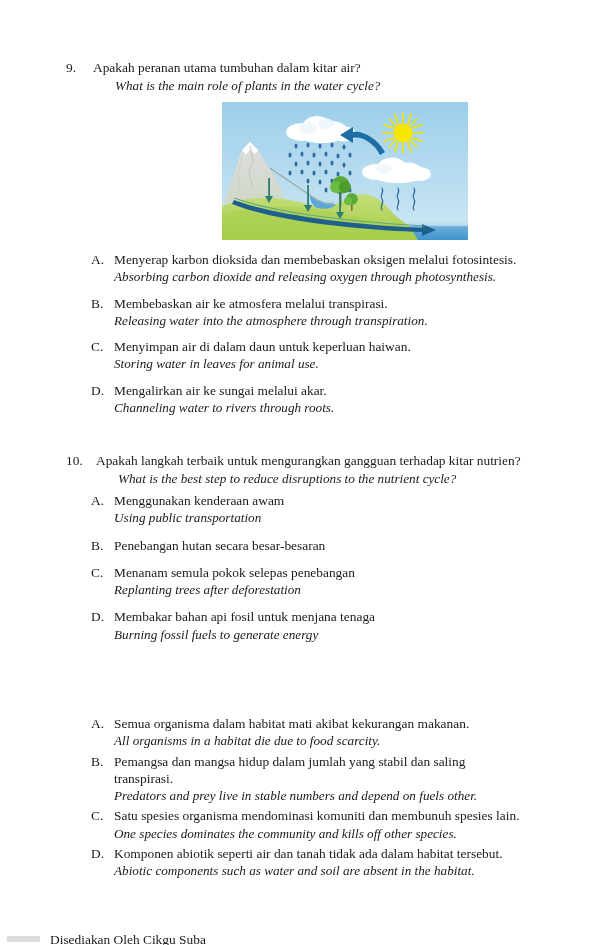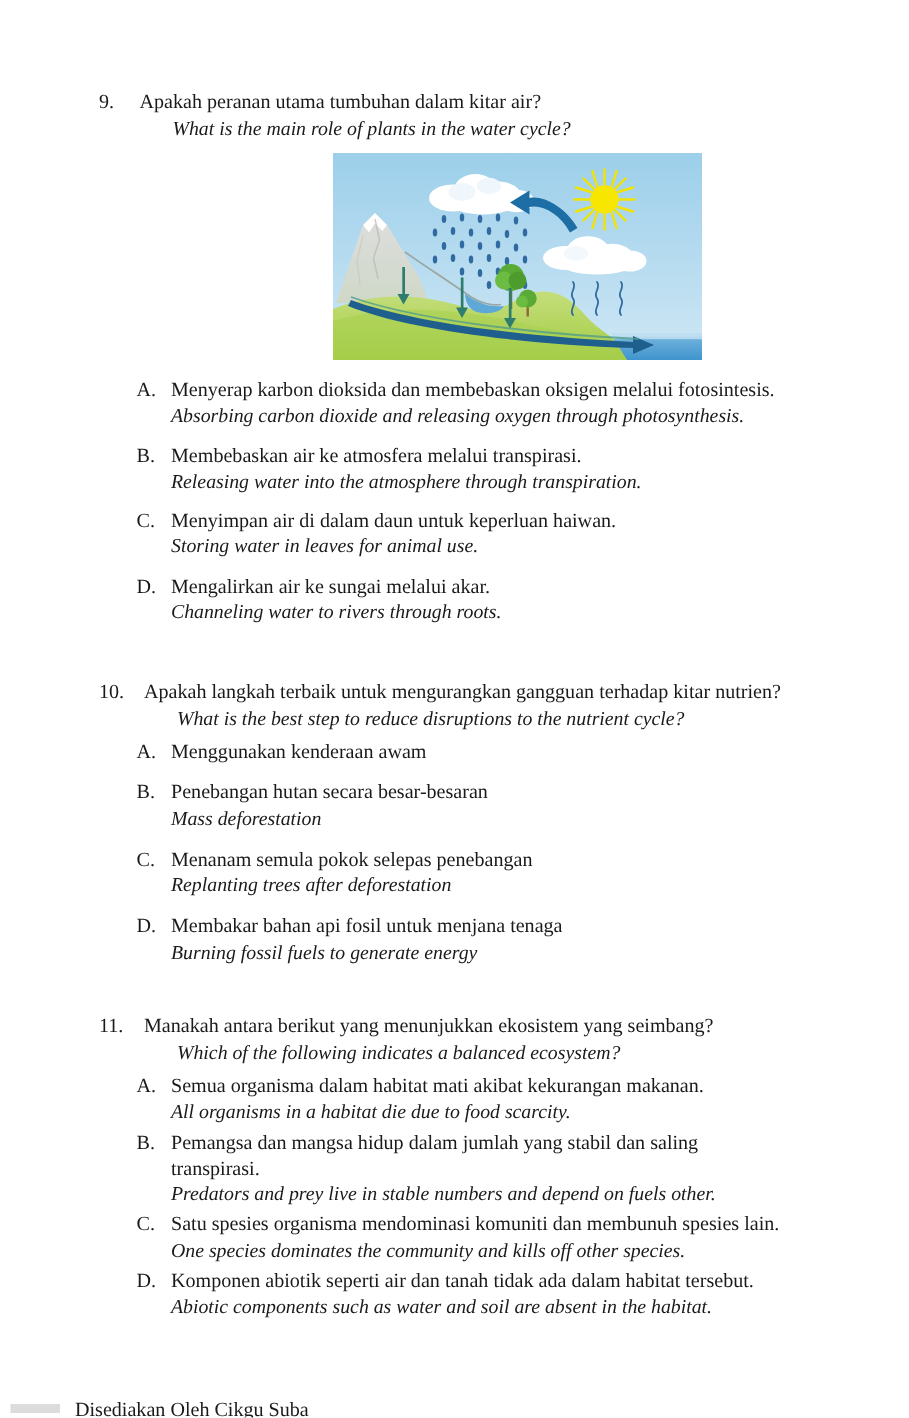--- a/index.html
+++ b/index.html
@@ -337,54 +337,45 @@
         <div class="q-en">What is the best step to reduce disruptions to the nutrient cycle?</div>
       </div>
     </div>
   </div>
 
   <div class="options question" style="top:492px;">
     <div class="option" style="margin-top:0;">
       <div class="opt-letter">A.</div>
       <div class="opt-body">
         <div class="opt-ms">Menggunakan kenderaan awam</div>
+        <div class="opt-en">Using public transportation</div>
       </div>
     </div>
     <div class="option" style="margin-top:10px;">
       <div class="opt-letter">B.</div>
       <div class="opt-body">
         <div class="opt-ms">Penebangan hutan secara besar-besaran</div>
-        <div class="opt-en">Mass deforestation</div>
       </div>
     </div>
     <div class="option" style="margin-top:10px;">
       <div class="opt-letter">C.</div>
       <div class="opt-body">
         <div class="opt-ms">Menanam semula pokok selepas penebangan</div>
         <div class="opt-en">Replanting trees after deforestation</div>
       </div>
     </div>
     <div class="option" style="margin-top:10px;">
       <div class="opt-letter">D.</div>
       <div class="opt-body">
         <div class="opt-ms">Membakar bahan api fosil untuk menjana tenaga</div>
         <div class="opt-en">Burning fossil fuels to generate energy</div>
       </div>
     </div>
   </div>
 
-  <div class="question" style="top:675px;">
-    <div class="q-head">
-      <div class="q-num" style="width:30px;flex:0 0 30px;">11.</div>
-      <div class="q-text-wrap">
-        <div class="q-ms">Manakah antara berikut yang menunjukkan ekosistem yang seimbang?</div>
-        <div class="q-en">Which of the following indicates a balanced ecosystem?</div>
-      </div>
-    </div>
-  </div>
 
   <div class="options question" style="top:715px;">
     <div class="option" style="margin-top:0;">
       <div class="opt-letter">A.</div>
       <div class="opt-body">
         <div class="opt-ms">Semua organisma dalam habitat mati akibat kekurangan makanan.</div>
         <div class="opt-en">All organisms in a habitat die due to food scarcity.</div>
       </div>
     </div>
     <div class="option" style="margin-top:3px;width:458px;">

